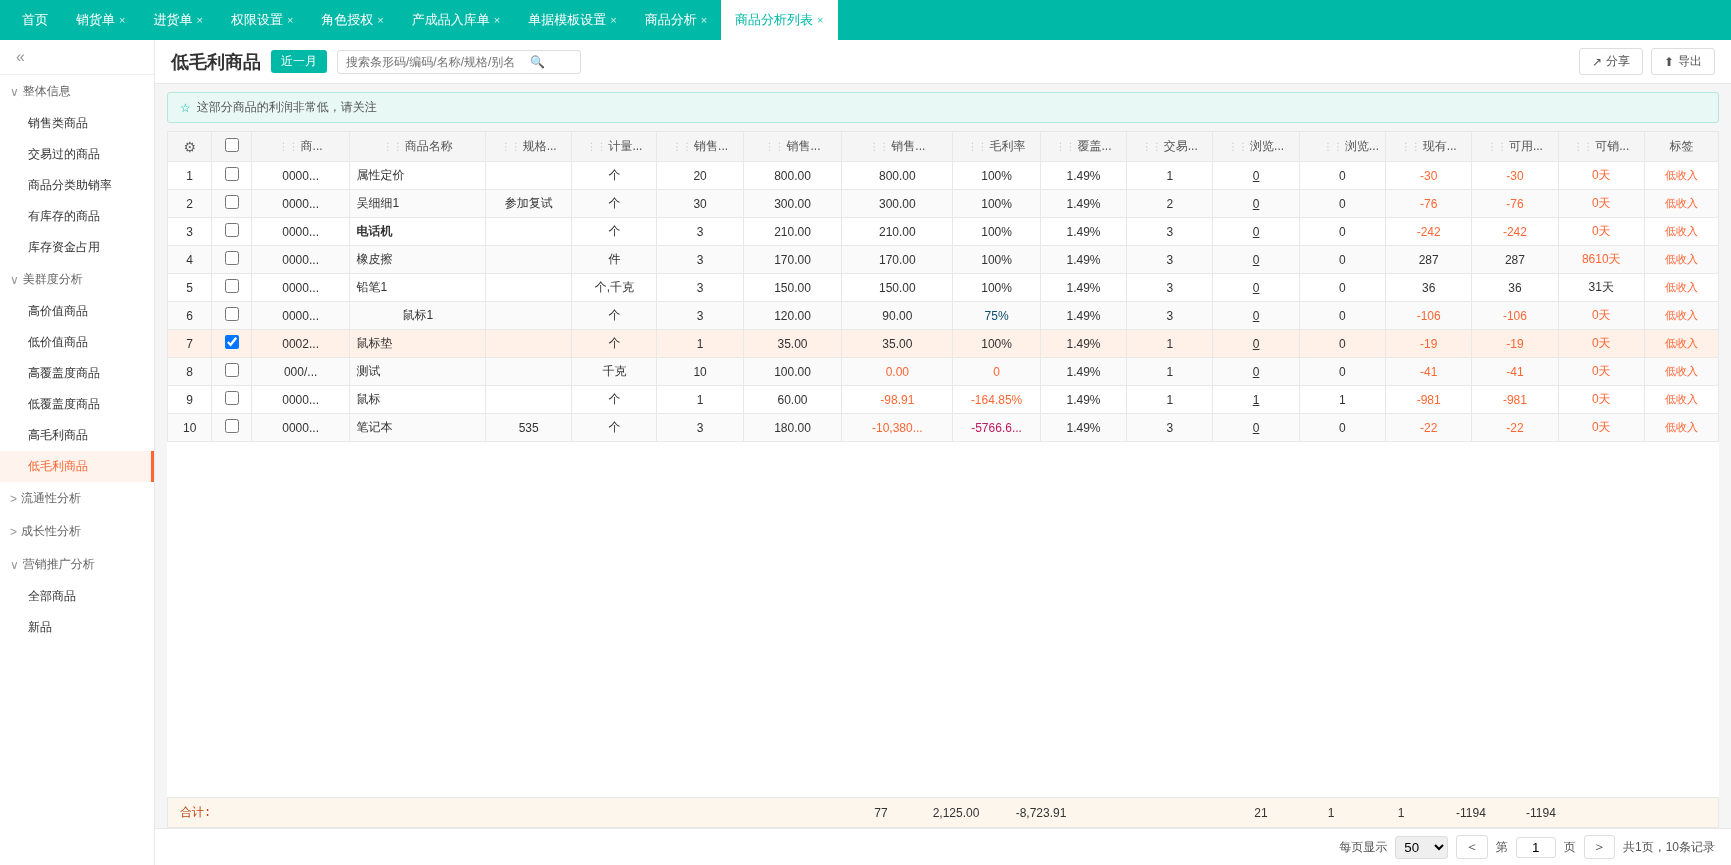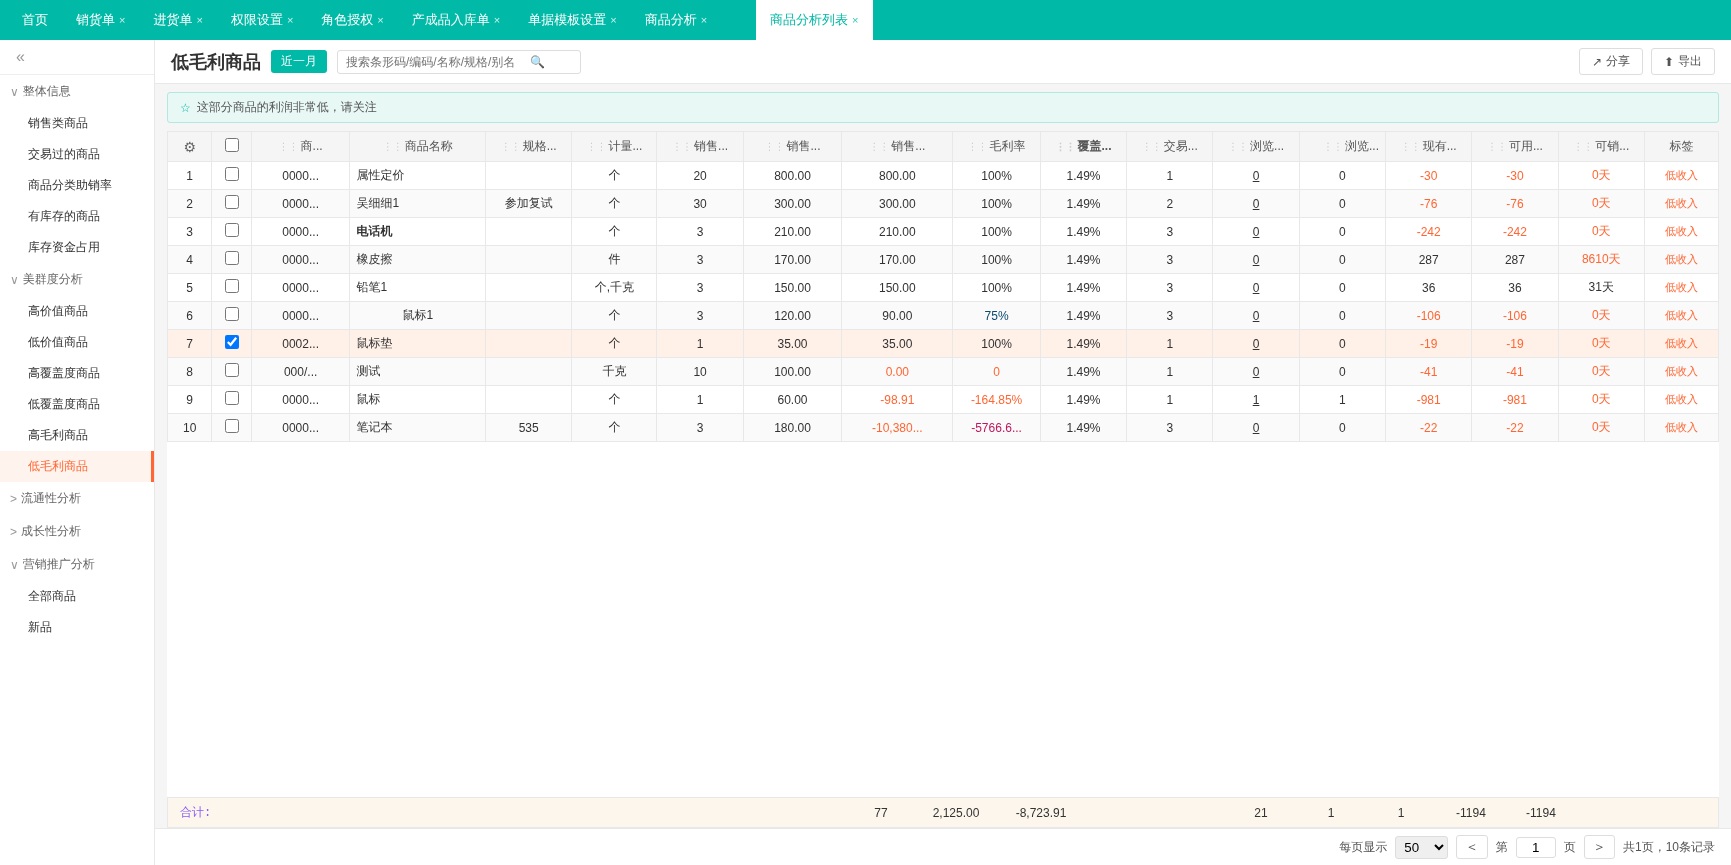--- a/index.html
+++ b/index.html
@@ -1,21 +1,21 @@
 <!DOCTYPE html>
 <html><head>
   <meta charset="utf-8">
   <style>
     * { margin: 0; padding: 0; box-sizing: border-box; }
     body { font-family: 'Microsoft YaHei', Arial, sans-serif; font-size: 12px; background: #f5f5f5; color: #333; width: 1731px; min-height: 865px; overflow-x: auto; }
     
     
     .top-nav { background: #00b9a6; display: flex; align-items: center; height: 40px; padding: 0 8px; }
     .nav-item { color: #fff; padding: 0 14px; cursor: pointer; font-size: 13px; height: 40px; display: flex; align-items: center; white-space: nowrap; }
-    .nav-item.active { background: #fff; color: #00b9a6; margin-left: 35px; }
+    .nav-item.active { background: #fff; color: #00b9a6; }
     .nav-item .close-x { margin-left: 4px; font-size: 11px; opacity: 0.8; }
     
     
     .main-layout { display: flex; height: calc(865px - 40px); }
     
     
     .sidebar { width: 155px; background: #fff; border-right: 1px solid #e8e8e8; overflow-y: auto; flex-shrink: 0; }
     .sidebar-group-title { padding: 8px 10px; color: #666; font-size: 12px; display: flex; align-items: center; cursor: pointer; }
     .sidebar-group-title .arrow { margin-right: 4px; color: #999; }
     .sidebar-item { padding: 7px 10px 7px 28px; color: #333; cursor: pointer; font-size: 12px; }
@@ -43,21 +43,21 @@
     
     table { width: 100%; border-collapse: collapse; font-size: 12px; }
     thead th { background: #f5f5f5; border: 1px solid #e8e8e8; padding: 6px 6px; color: #555; font-weight: normal; white-space: nowrap; text-align: center; position: sticky; top: 0; z-index: 10; }
     tbody td { border: 1px solid #e8e8e8; padding: 5px 6px; text-align: center; white-space: nowrap; }
     tbody tr:nth-child(even) { background: #fafafa; }
     tbody tr.highlighted { background: #fff0e8; }
     .underline-link { text-decoration: underline; color: #333; cursor: pointer; }
     
     
     .table-footer { background: #fdf6ec; border: 1px solid #e8e8e8; padding: 6px 12px; display: flex; align-items: center; margin: 0 12px; }
-    .footer-label { color: #8b5cf6; margin-right: 20px; font-family: Liberation Mono, monospace; }
+    .footer-label { color: #c2410c; margin-right: 20px; font-family: Liberation Mono, monospace; }
     .footer-cells { display: flex; flex: 1; }
     
     
     .pagination { display: flex; align-items: center; justify-content: flex-end; padding: 6px 16px; background: #fff; border-top: 1px solid #e8e8e8; gap: 8px; font-size: 12px; color: #555; }
     .page-size-select { border: 1px solid #ddd; padding: 2px 4px; border-radius: 3px; }
     .page-btn { border: 1px solid #ddd; background: #fff; padding: 2px 8px; cursor: pointer; border-radius: 3px; color: #555; }
     .page-input { width: 40px; border: 1px solid #ddd; text-align: center; padding: 2px; border-radius: 3px; }
     
     .checkbox { width: 14px; height: 14px; cursor: pointer; }
     .settings-icon { color: #666; cursor: pointer; font-size: 14px; }
@@ -159,21 +159,21 @@
             <th style="width:36px;"><span class="settings-icon">⚙</span></th>
             <th style="width:32px;"><input type="checkbox" class="checkbox" style=""></th>
             <th style="width:80px;"><span class="col-dots">⋮⋮</span><span>商...</span></th>
             <th style="width:110px;"><span class="col-dots">⋮⋮</span><span>商品名称</span></th>
             <th style="width:70px;"><span class="col-dots">⋮⋮</span><span>规格...</span></th>
             <th style="width:65px;"><span class="col-dots">⋮⋮</span><span>计量...</span></th>
             <th style="width:70px;"><span class="col-dots">⋮⋮</span><span>销售...</span></th>
             <th style="width:80px;"><span class="col-dots">⋮⋮</span><span>销售...</span></th>
             <th style="width:90px;"><span class="col-dots">⋮⋮</span><span>销售...</span></th>
             <th style="width:70px;font-family:Liberation Mono, monospace;"><span class="col-dots">⋮⋮</span><span>毛利率</span></th>
-            <th style="width:70px;font-weight:bold;"><span class="col-dots">⋮⋮</span><span>覆盖...</span></th>
+            <th style="width:70px;"><span class="col-dots">⋮⋮</span><span>覆盖...</span></th>
             <th style="width:70px;"><span class="col-dots">⋮⋮</span><span>交易...</span></th>
             <th style="width:70px;"><span class="col-dots">⋮⋮</span><span>浏览...</span></th>
             <th style="width:70px;text-align:right;"><span class="col-dots">⋮⋮</span><span>浏览...</span></th>
             <th style="width:70px;"><span class="col-dots">⋮⋮</span><span>现有...</span></th>
             <th style="width:70px;"><span class="col-dots">⋮⋮</span><span>可用...</span></th>
             <th style="width:70px;"><span class="col-dots">⋮⋮</span><span>可销...</span></th>
             <th style="width:60px;"><span>标签</span></th>
           </tr>
         </thead>
         <tbody id="table-body">

